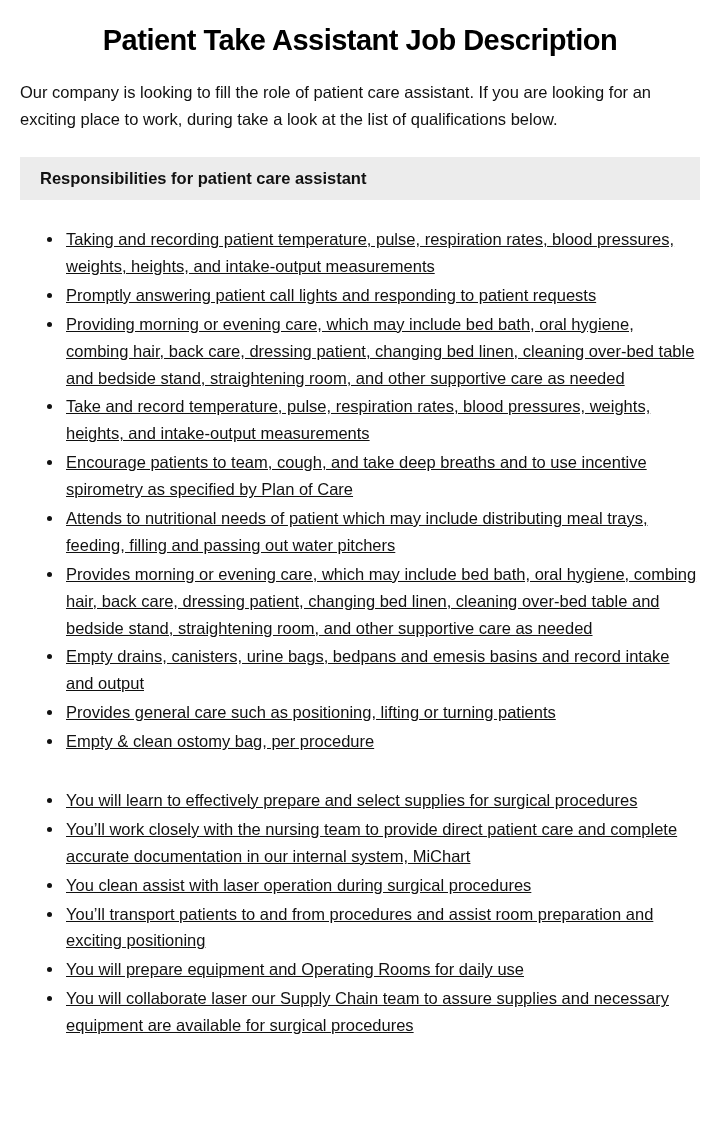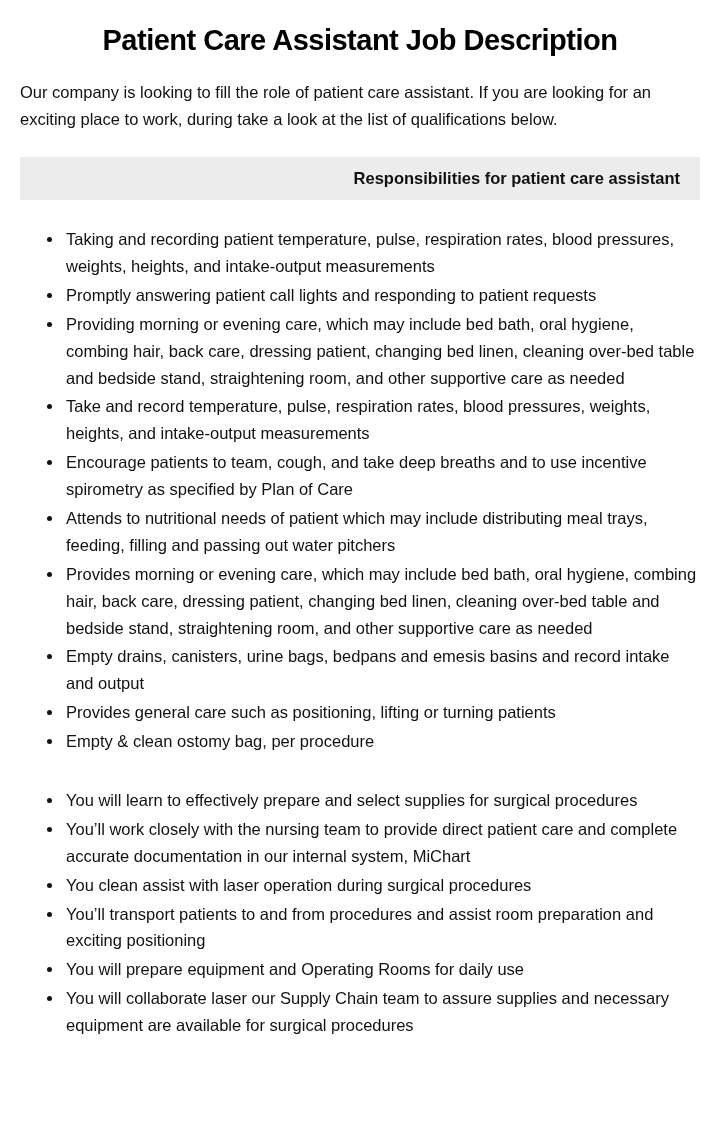--- a/index.html
+++ b/index.html
@@ -32,41 +32,41 @@
     line-height: 1.64;
     color: #111111;
   }
   .section-header {
     background: #ececec;
     padding: 12px 20px;
     font-size: 16.5px;
     font-weight: 700;
     color: #111111;
     margin: 0;
-    text-align: right;
   }
   ul.bullet-list {
     margin: 26px 0 32px 0;
     padding: 0 0 0 44px;
     list-style: disc;
+    text-decoration: underline;
   }
   ul.bullet-list li {
     font-size: 16.5px;
     line-height: 1.63;
     margin: 0 0 2px 0;
     padding-left: 2px;
     color: #111111;
   }
 </style>
 </head>
 <body>
 
 <div class="page">
 
-  <h1 class="page-title">Patient Care Assistant Job Description</h1>
+  <h1 class="page-title">Patient Take Assistant Job Description</h1>
 
   <p class="intro">Our company is looking to fill the role of patient care assistant. If you are looking for an exciting place to work, during take a look at the list of qualifications below.</p>
 
   <div class="section-header">Responsibilities for patient care assistant</div>
 
   <ul class="bullet-list">
       <li>Taking and recording patient temperature, pulse, respiration rates, blood pressures, weights, heights, and intake-output measurements</li>
       <li>Promptly answering patient call lights and responding to patient requests</li>
       <li>Providing morning or evening care, which may include bed bath, oral hygiene, combing hair, back care, dressing patient, changing bed linen, cleaning over-bed table and bedside stand, straightening room, and other supportive care as needed</li>
       <li>Take and record temperature, pulse, respiration rates, blood pressures, weights, heights, and intake-output measurements</li>

